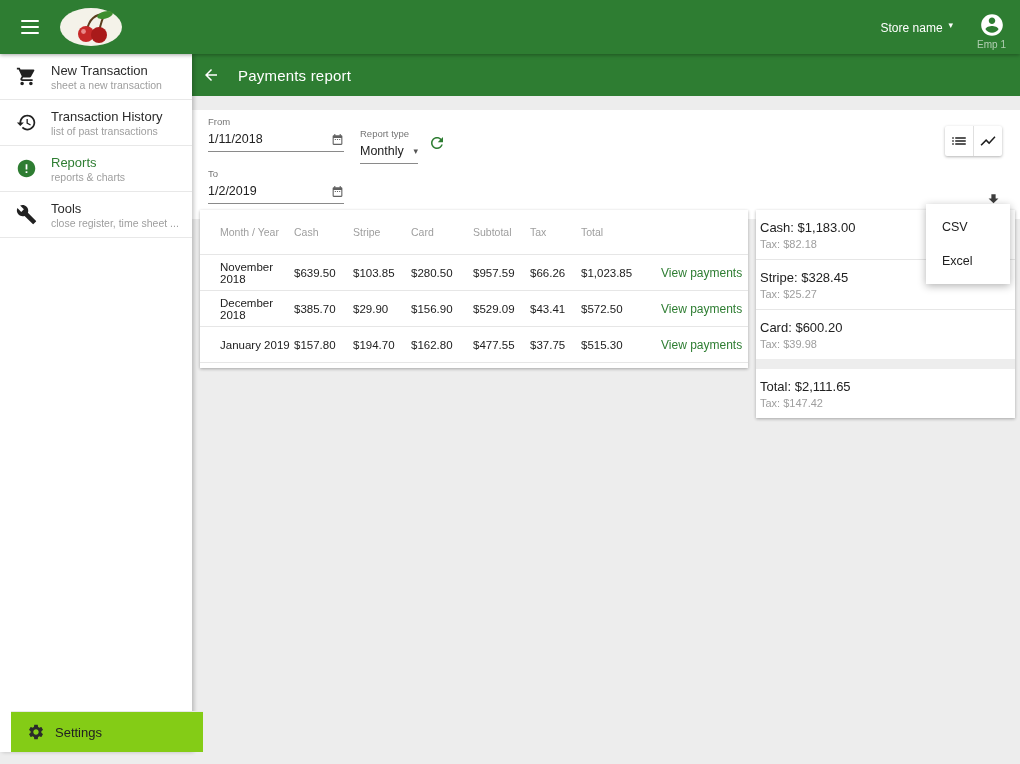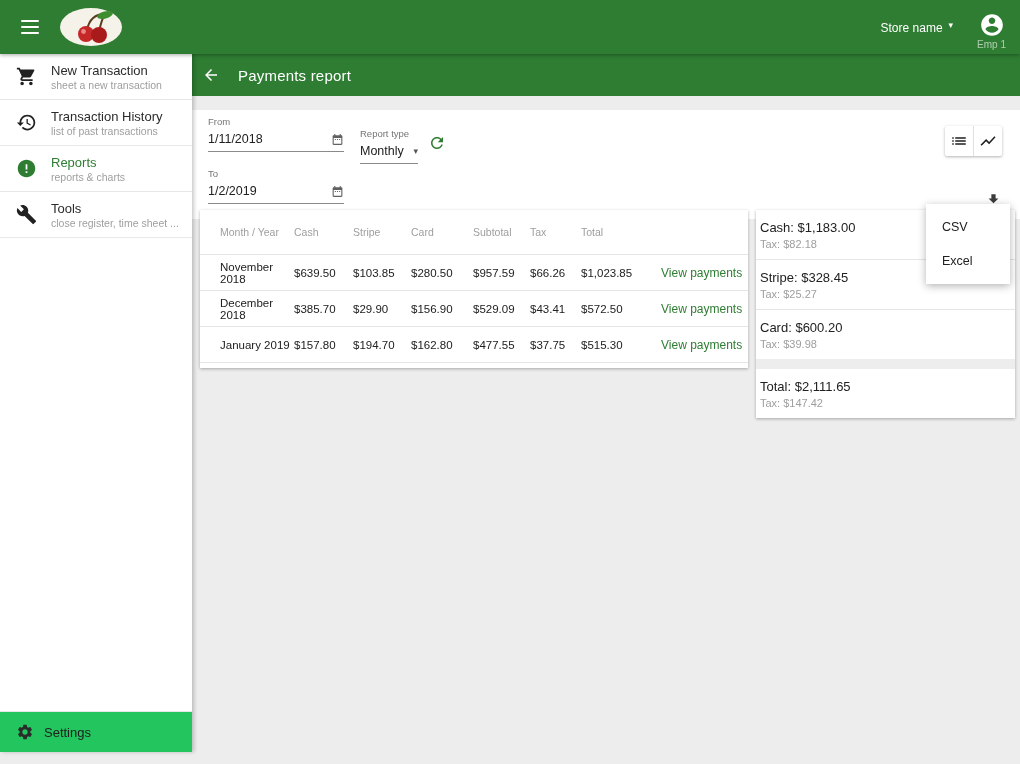--- a/index.html
+++ b/index.html
@@ -25,23 +25,23 @@
   
   .sidebar{position:absolute;left:0;top:54px;width:192px;height:698px;background:#fff;z-index:30;
            box-shadow:2px 0 4px rgba(0,0,0,.22);}
   .side-item{display:flex;align-items:center;height:45px;border-bottom:1px solid #e8e8e8;
              padding-left:16px;gap:14px;cursor:pointer;background:#fff;}
   .side-icon{width:21px;height:21px;flex:none;color:#212121;}
   .side-text{display:flex;flex-direction:column;}
   .side-text .t{font-size:13px;color:#2b2b2b;}
   .side-text .s{font-size:10.5px;color:#9e9e9e;margin-top:1px;}
   .side-item.active .t,.side-item.active .side-icon{color:var(--green);}
-  .side-settings{position:absolute;left:0;bottom:0;width:100%;height:41px;border-top:1px solid #e8e8e8;
+  .side-settings{position:absolute;left:11px;bottom:0;width:100%;height:41px;border-top:1px solid #e8e8e8;
                  display:flex;align-items:center;gap:10px;padding-left:16px;box-sizing:border-box;
-                 font-size:13px;color:#212121;cursor:pointer;background:#22c55e;}
+                 font-size:13px;color:#212121;cursor:pointer;background:#84cc16;}
   .gear-icon{width:18px;height:18px;color:#2b2b2b;}
 
   
   .page-header{position:absolute;left:180px;top:54px;right:0;height:42px;background:var(--green);
                display:flex;align-items:center;gap:18px;padding-left:22px;color:#fff;z-index:10;}
   .back-btn{width:18px;height:18px;color:#fff;cursor:pointer;flex:none;}
   .page-title{font-size:15px;letter-spacing:.2px;}
 
   
   .filters{position:absolute;left:192px;top:110px;right:0;height:109px;background:#fff;}

